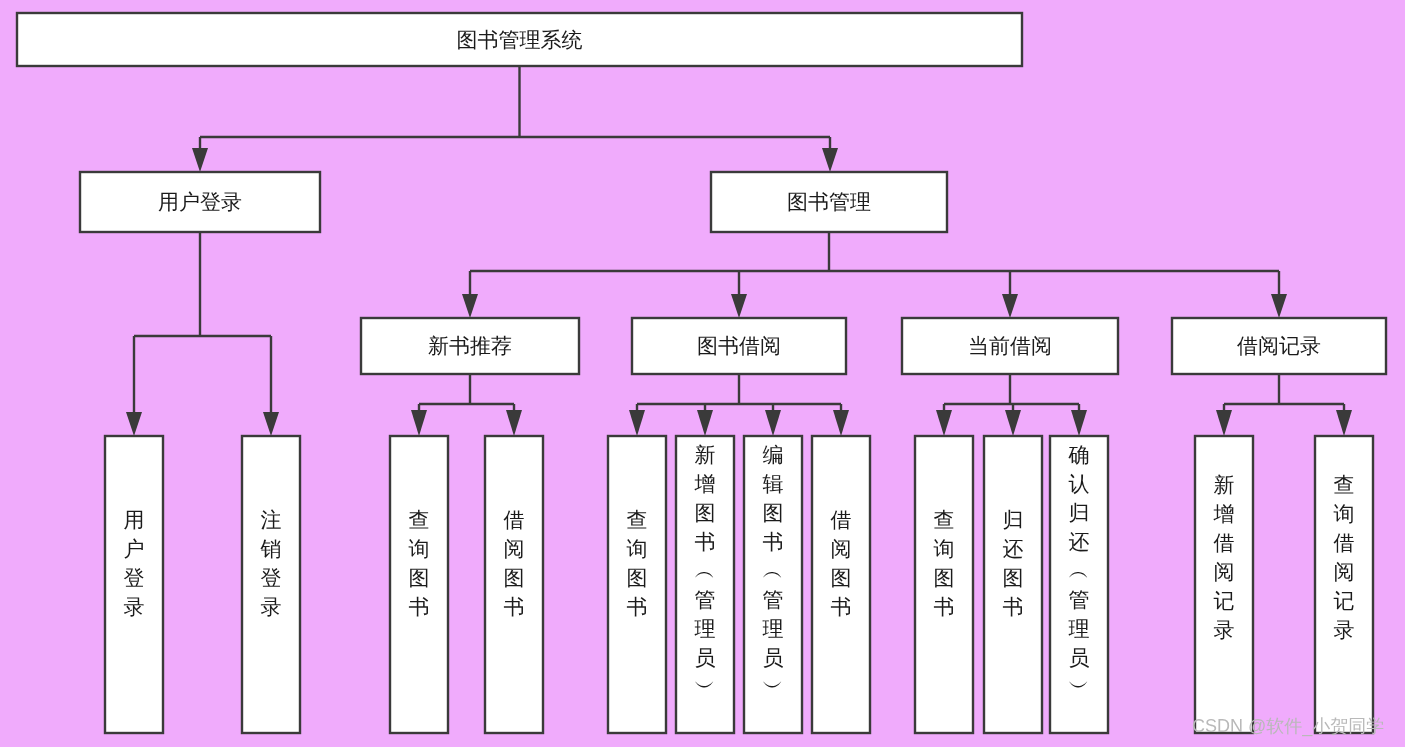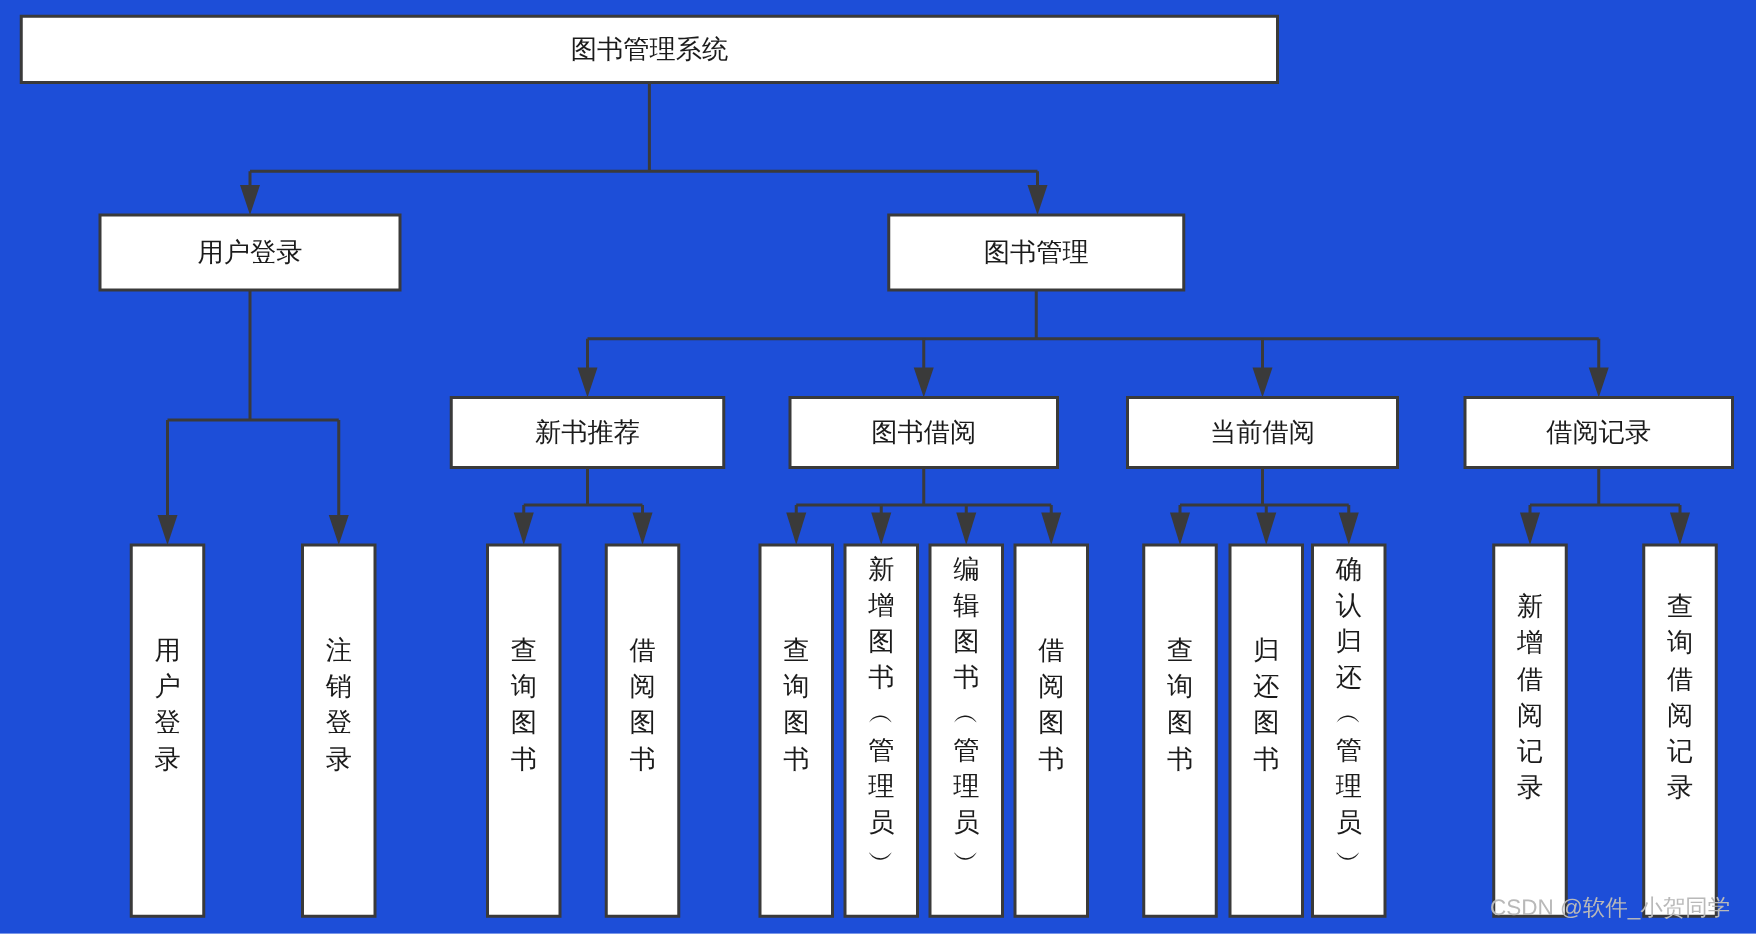--- a/index.html
+++ b/index.html
@@ -8,21 +8,21 @@
     padding: 0;
     background: #ffffff;
   }
   body {
     font-family: "Liberation Sans", "DejaVu Sans", sans-serif;
   }
   #diagram-root {
     position: relative;
     width: 1405px;
     height: 747px;
-    background: #1d4ed8;
+    background: #f0abfc;
     overflow: hidden;
   }
   svg.diagram-canvas {
     position: absolute;
     left: 0;
     top: 0;
     width: 1405px;
     height: 747px;
     display: block;
   }

